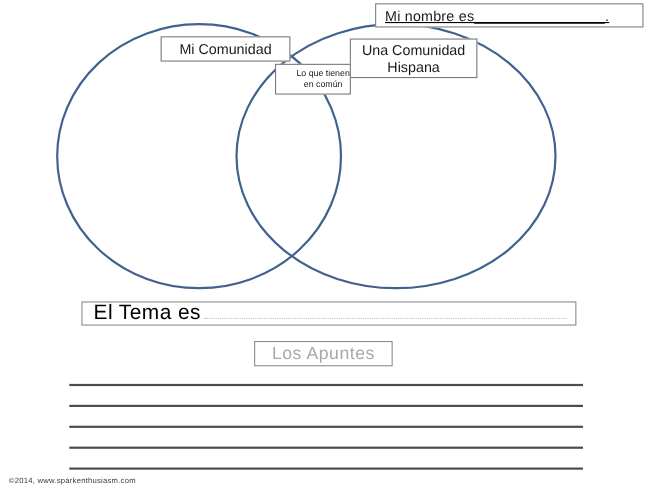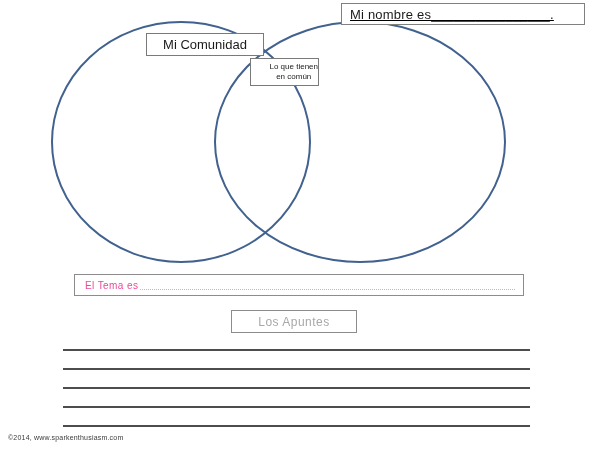--- a/index.html
+++ b/index.html
@@ -107,22 +107,22 @@
   .theme-inner {
     position: absolute;
     left: 10px;
     top: 2px;
     right: 8px;
     bottom: 2px;
     display: flex;
     align-items: center;
   }
   .theme-text {
-    font-size: 10px;
-    color: #ec4899;
+    font-size: 19px;
+    color: #000000;
     white-space: nowrap;
     letter-spacing: 0.4px;
   }
   .theme-rule {
     flex: 1;
     height: 0;
     margin-left: 2px;
     margin-top: 8px;
     border-bottom: 1px dotted #bdbdbd;
   }
@@ -136,21 +136,21 @@
     height: 23px;
     border: 1px solid #8c8c8c;
     background: #ffffff;
     box-sizing: border-box;
     display: flex;
     align-items: center;
     justify-content: center;
     z-index: 3;
   }
   .apuntes-text {
-    font-size: 12px;
+    font-size: 16px;
     color: #a8a8a8;
     letter-spacing: 0.5px;
     white-space: nowrap;
     text-align: right;
   }
 
   
   .lines {
     position: absolute;
     left: 63px;
@@ -190,20 +190,26 @@
 
   <svg class="venn-svg" viewBox="0 0 600 300">
     <ellipse cx="181" cy="142" rx="129" ry="120" fill="none" stroke="#41618f" stroke-width="2"></ellipse>
     <ellipse cx="360" cy="142" rx="145" ry="120" fill="none" stroke="#41618f" stroke-width="2"></ellipse>
   </svg>
 
   <div class="venn-label label-left">
     <span>Mi Comunidad</span>
   </div>
 
+  <div class="venn-label label-right">
+    <span>
+      <span>Una Comunidad</span><br>
+      <span>Hispana</span>
+    </span>
+  </div>
 
   <div class="venn-label label-middle">
     <span>
       <span>Lo que tienen</span><br>
       <span>en común</span>
     </span>
   </div>
 
   <div class="theme-box">
     <div class="theme-inner">

